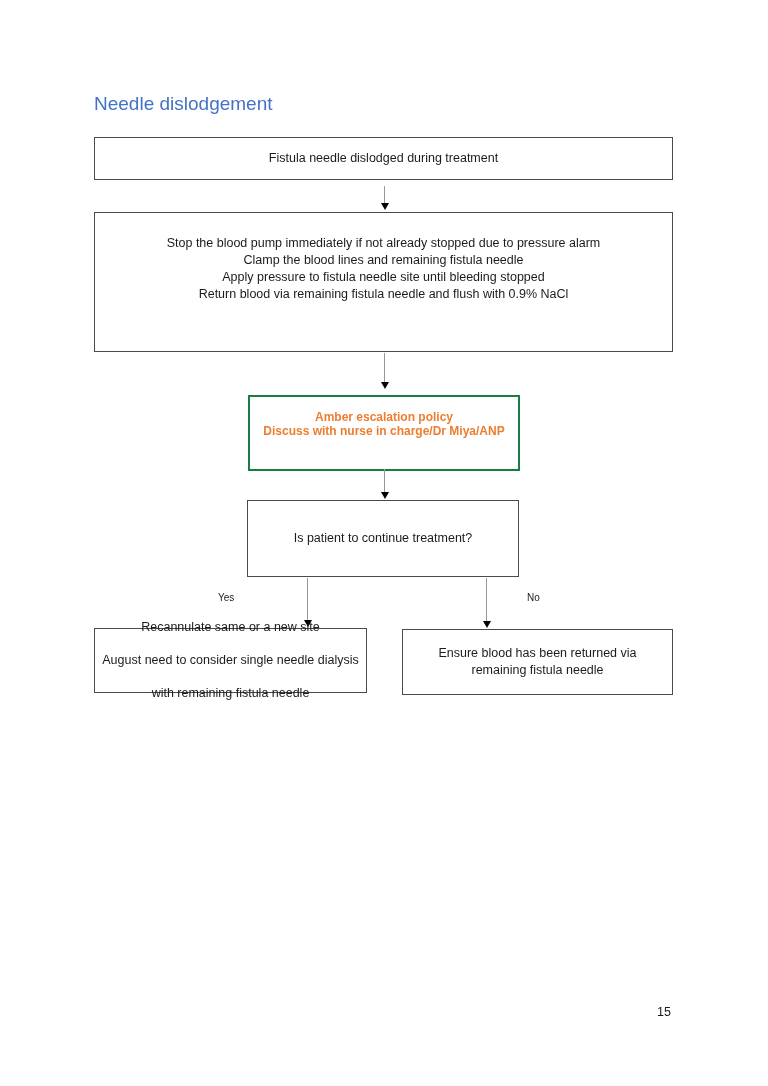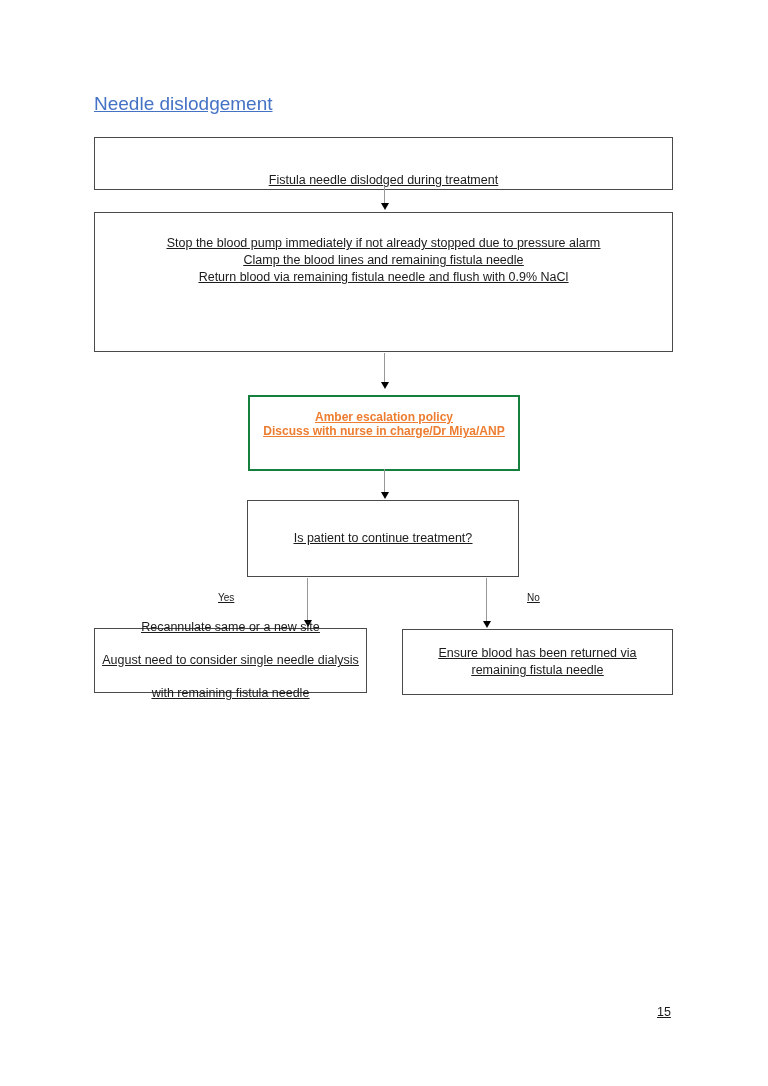--- a/index.html
+++ b/index.html
@@ -1,15 +1,15 @@
 <!DOCTYPE html>
 <html><head>
 <meta charset="utf-8">
 <style>
-  * { margin: 0; padding: 0; box-sizing: border-box; text-decoration: underline; }
+  * { margin: 0; padding: 0; box-sizing: border-box; }
   html, body { background: #ffffff; }
   .page {
     position: relative;
     width: 768px;
     height: 1086px;
     background: #ffffff;
     font-family: "Liberation Sans", sans-serif;
     color: #1b1b1b;
     overflow: hidden;
   }
@@ -28,21 +28,21 @@
     font-size: 12.5px;
     line-height: 17px;
     text-align: center;
   }
   .center-flex {
     display: flex;
     align-items: center;
     justify-content: center;
     flex-direction: column;
   }
-  .box-start { left: 94px; top: 137px; width: 579px; height: 53px; justify-content: flex-end; }
+  .box-start { left: 94px; top: 137px; width: 579px; height: 43px; }
   .box-initial { left: 94px; top: 212px; width: 579px; height: 140px; padding-top: 22px; }
   .box-initial .heading { font-weight: 700; margin-bottom: 16px; }
   .box-amber {
     left: 248px; top: 395px; width: 272px; height: 76px;
     border: 2px solid #15803d;
     padding-top: 13px;
     color: #ED7D31;
     font-weight: 700;
     font-size: 12px;
     line-height: 14px;
@@ -101,20 +101,21 @@
   </div>
 
   <div class="connector conn-1">
     <div class="line"></div>
     <div class="head"></div>
   </div>
 
   <div class="fbox box-initial">
     <div class="nowrap-line">Stop the blood pump immediately if not already stopped due to pressure alarm</div>
     <div class="nowrap-line">Clamp the blood lines and remaining fistula needle</div>
+    <div class="nowrap-line">Apply pressure to fistula needle site until bleeding stopped</div>
     <div class="nowrap-line">Return blood via remaining fistula needle and flush with 0.9% NaCl</div>
   </div>
 
   <div class="connector conn-2">
     <div class="line"></div>
     <div class="head"></div>
   </div>
 
   <div class="fbox box-amber">
     <div class="l1 nowrap-line">Amber escalation policy</div>

